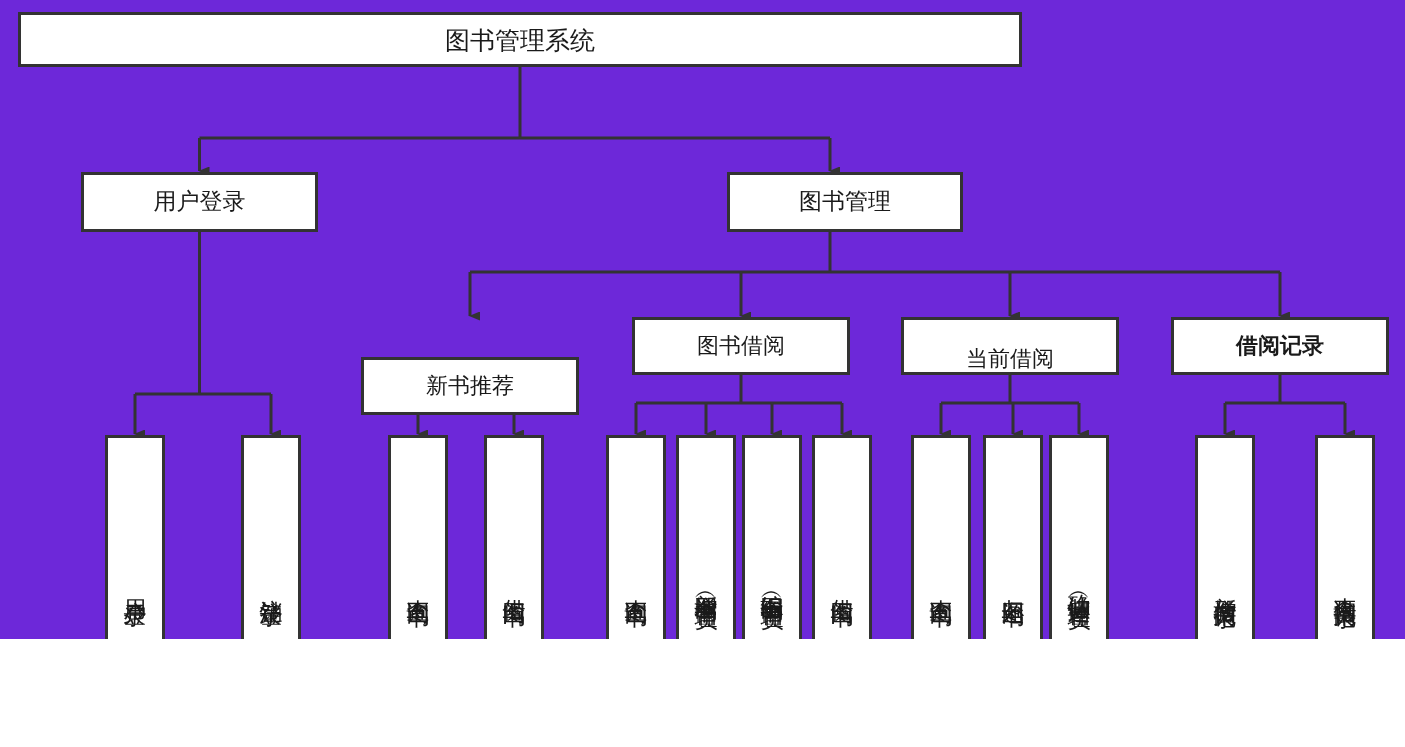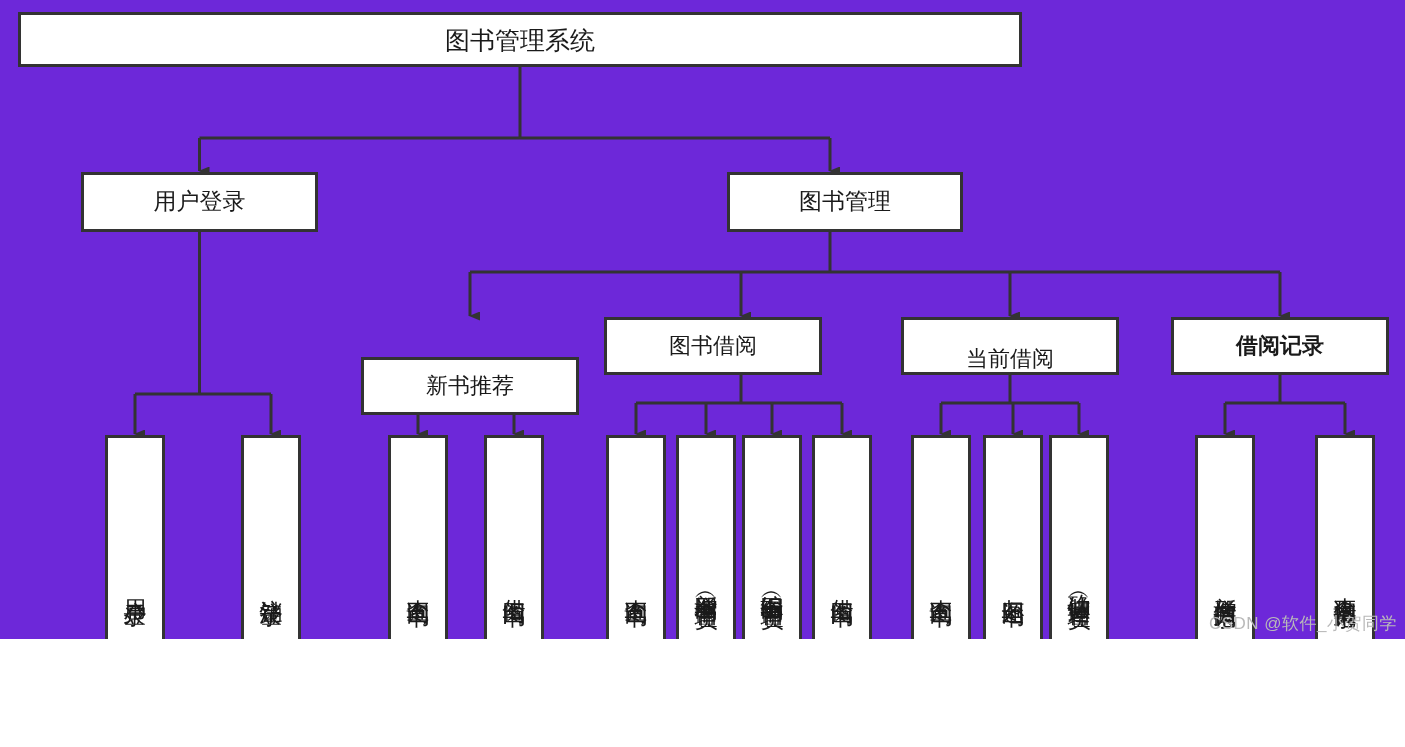--- a/index.html
+++ b/index.html
@@ -120,21 +120,21 @@
       </div>
       <div class="node lvl1" style="left: 81px; top: 172px; width: 237px; height: 60px;">
         <span class="label">用户登录</span>
       </div>
       <div class="node lvl1" style="left: 704px; top: 172px; width: 236px; height: 60px; margin-left: 23px;">
         <span class="label">图书管理</span>
       </div>
       <div class="node lvl2" style="left: 361px; top: 317px; width: 218px; height: 58px; margin-top: 40px;">
         <span class="label">新书推荐</span>
       </div>
-      <div class="node lvl2" style="left: 604px; top: 317px; width: 218px; height: 58px;">
+      <div class="node lvl2" style="left: 632px; top: 317px; width: 218px; height: 58px;">
         <span class="label">图书借阅</span>
       </div>
       <div class="node lvl2" style="left: 901px; top: 317px; width: 218px; height: 58px; align-items: flex-end;">
         <span class="label">当前借阅</span>
       </div>
       <div class="node lvl2" style="left: 1171px; top: 317px; width: 218px; height: 58px; font-weight: bold;">
         <span class="label">借阅记录</span>
       </div>
       <div class="node leaf leaf" style="left: 105px; top: 435px; width: 60px; height: 300px;">
         <span class="label">用户登录</span>
@@ -170,14 +170,13 @@
         <span class="label">确认归还（管理员）</span>
       </div>
       <div class="node leaf leaf" style="left: 1195px; top: 435px; width: 60px; height: 300px;">
         <span class="label">新增借阅记录</span>
       </div>
       <div class="node leaf leaf" style="left: 1315px; top: 435px; width: 60px; height: 300px;">
         <span class="label">查询借阅记录</span>
       </div>
     </div>
 
-  <div id="watermark">CSDN @软件_小贺同学</div>
 </div>
 
 </body></html>

